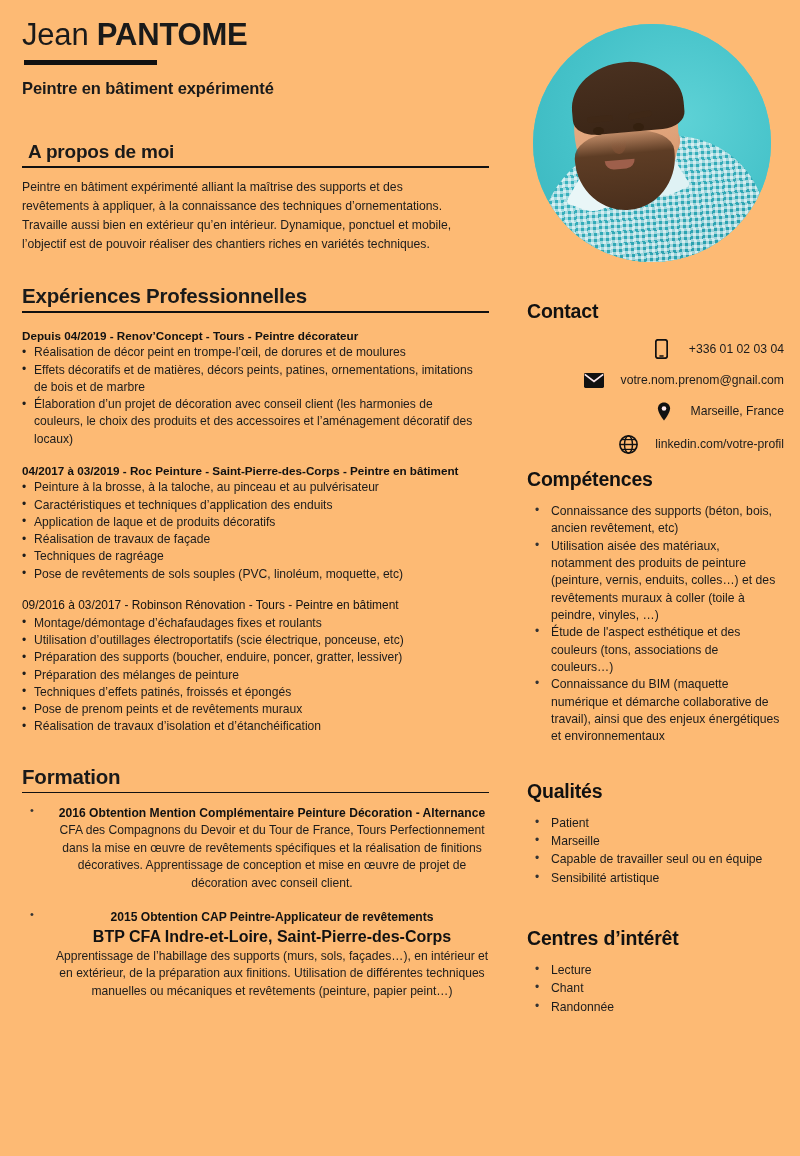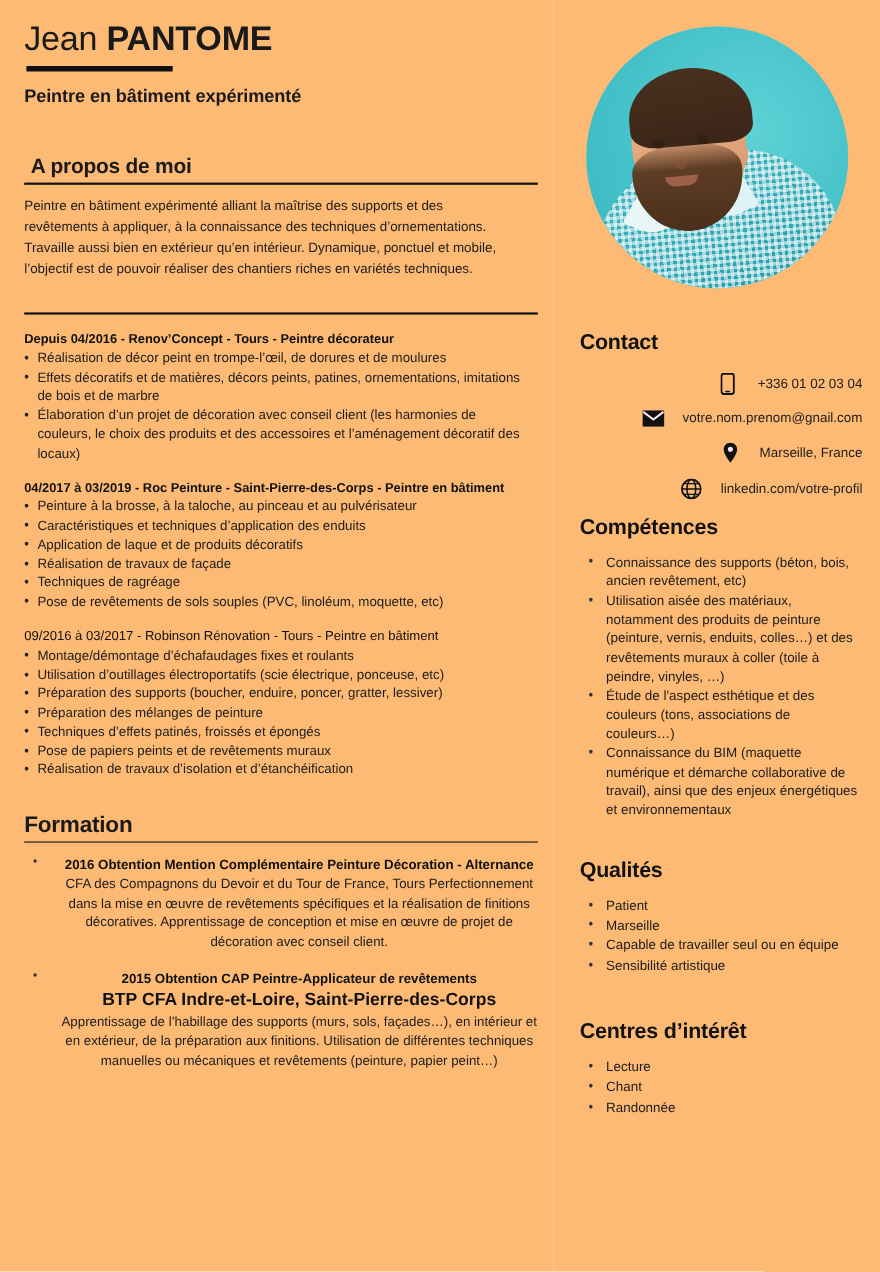--- a/index.html
+++ b/index.html
@@ -347,24 +347,25 @@
       <div class="job-title">Peintre en bâtiment expérimenté</div>
     </div>
 
     <div class="about-block">
       <div class="sec-head-left">A propos de moi</div>
       <div class="rule-left"></div>
       <p class="about-text">Peintre en bâtiment expérimenté alliant la maîtrise des supports et des revêtements à appliquer, à la connaissance des techniques d’ornementations. Travaille aussi bien en extérieur qu’en intérieur. Dynamique, ponctuel et mobile, l’objectif est de pouvoir réaliser des chantiers riches en variétés techniques.</p>
     </div>
 
     <div class="exp-block">
+      <div class="sec-head-left big">Expériences Professionnelles</div>
       <div class="rule-left"></div>
       <div class="exp-items" id="exp-items">
           <div class="exp-entry">
-            <div class="exp-title">Depuis 04/2016 - Renov’Concept - Tours - Peintre décorateur</div>
+            <div class="exp-title">Depuis 04/2019 - Renov’Concept - Tours - Peintre décorateur</div>
             <ul class="exp-bullets">
               <li>Réalisation de décor peint en trompe-l’œil, de dorures et de moulures</li>
               <li>Effets décoratifs et de matières, décors peints, patines, ornementations, imitations de bois et de marbre</li>
               <li>Élaboration d’un projet de décoration avec conseil client (les harmonies de couleurs, le choix des produits et des accessoires et l’aménagement décoratif des locaux)</li>
             </ul>
           </div>
           <div class="exp-entry">
             <div class="exp-title">04/2017 à 03/2019 - Roc Peinture - Saint-Pierre-des-Corps - Peintre en bâtiment</div>
             <ul class="exp-bullets">
               <li>Peinture à la brosse, à la taloche, au pinceau et au pulvérisateur</li>
@@ -376,21 +377,21 @@
             </ul>
           </div>
           <div class="exp-entry">
             <div class="exp-title regular">09/2016 à 03/2017  - Robinson Rénovation - Tours - Peintre en bâtiment</div>
             <ul class="exp-bullets">
               <li>Montage/démontage d’échafaudages fixes et roulants</li>
               <li>Utilisation d’outillages électroportatifs (scie électrique, ponceuse, etc)</li>
               <li>Préparation des supports (boucher, enduire, poncer, gratter, lessiver)</li>
               <li>Préparation des mélanges de peinture</li>
               <li>Techniques d’effets patinés, froissés et épongés</li>
-              <li>Pose de papiers peints et de revêtements muraux</li>
+              <li>Pose de prenom peints et de revêtements muraux</li>
               <li>Réalisation de travaux d’isolation et d’étanchéification</li>
             </ul>
           </div>
         </div>
     </div>
 
     <div class="form-block">
       <div class="sec-head-left big">Formation</div>
       <div class="rule-left"></div>
       <div class="form-items" id="form-items">

